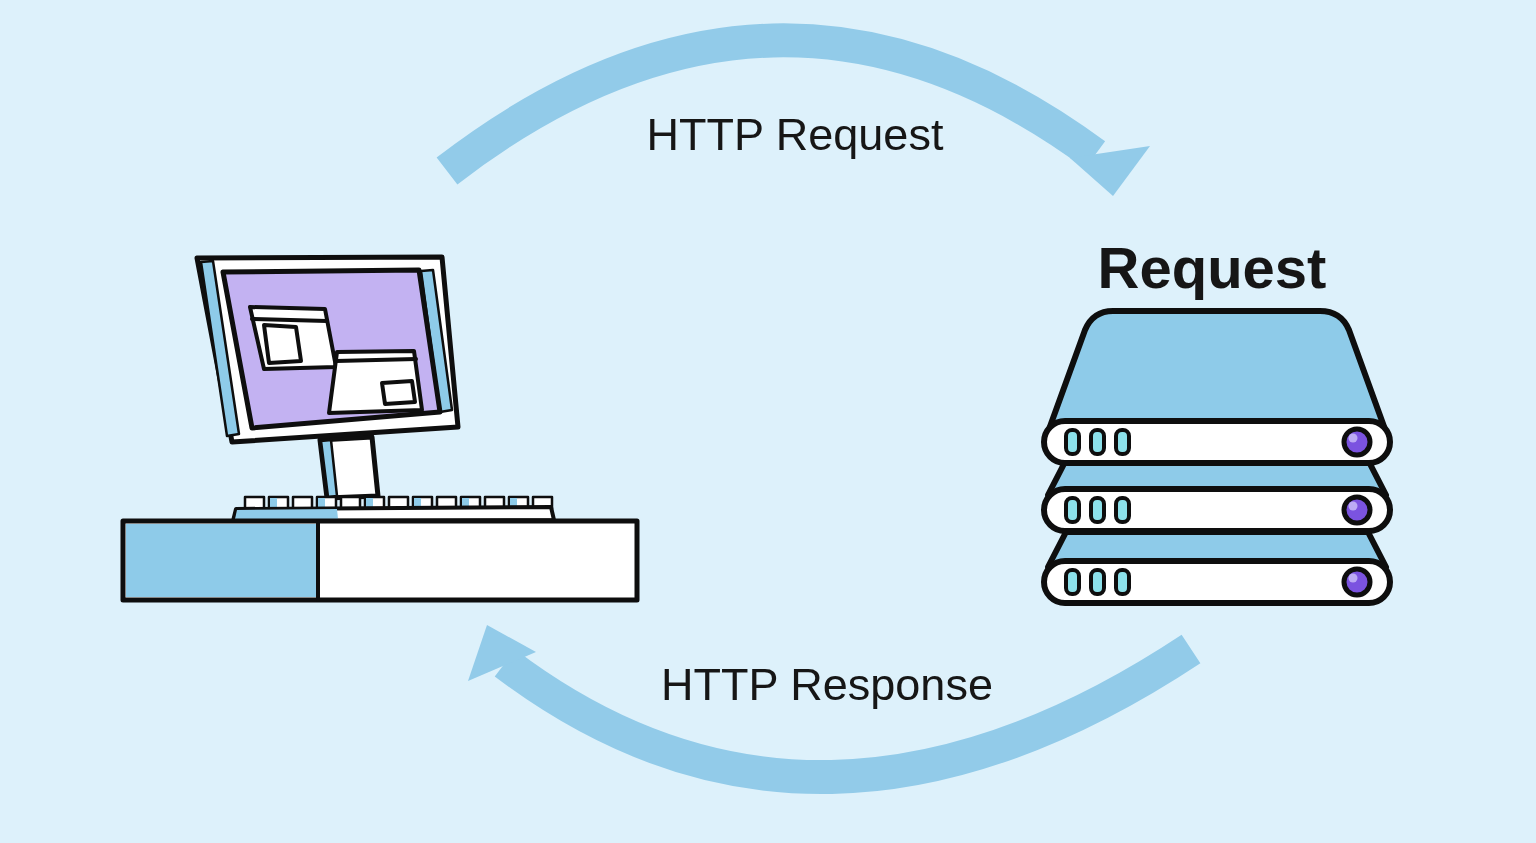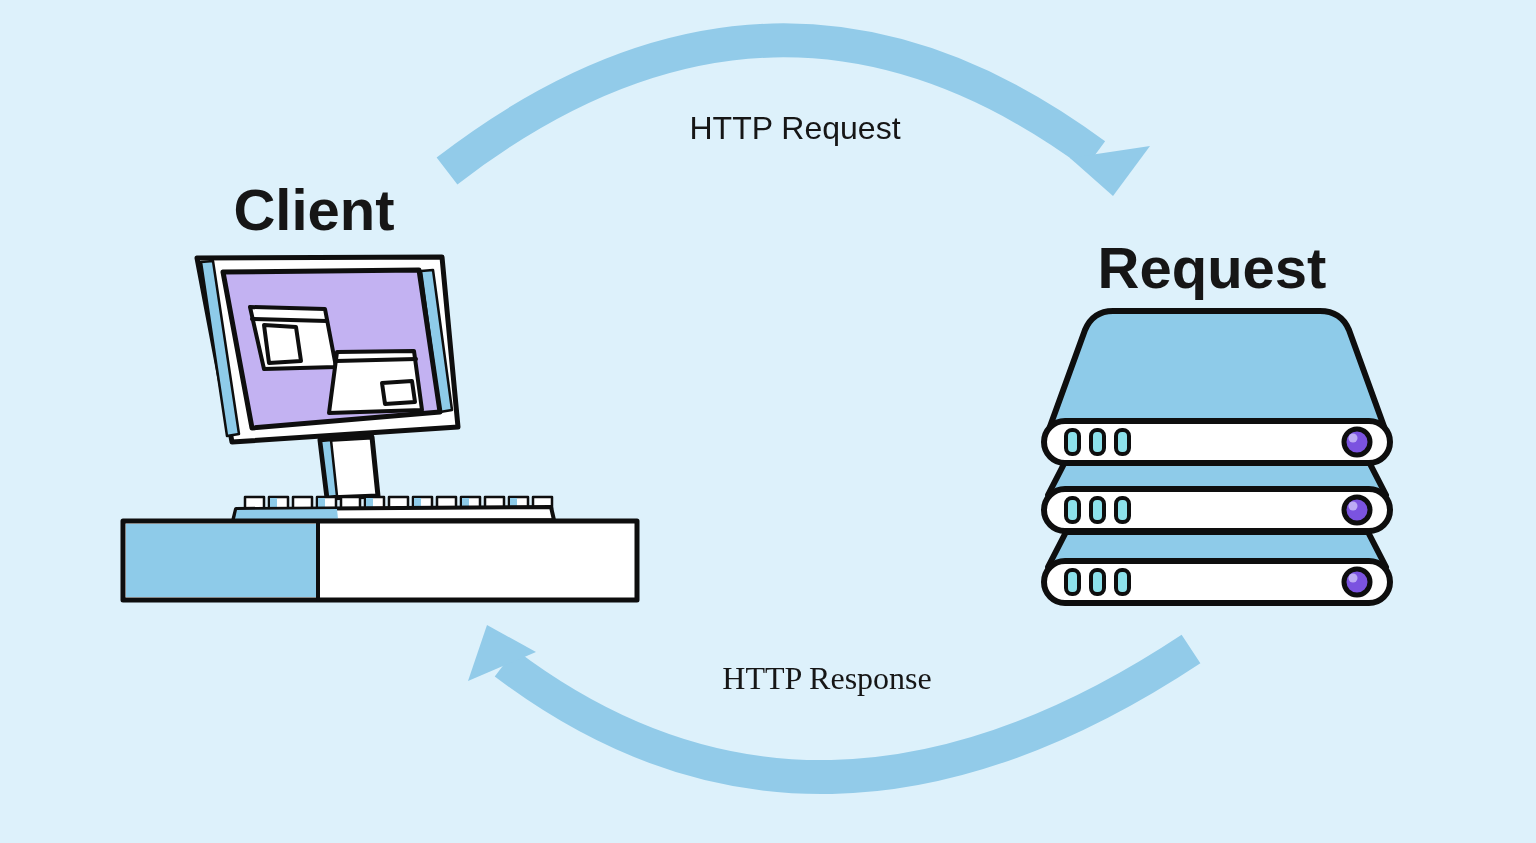--- a/index.html
+++ b/index.html
@@ -2,25 +2,25 @@
 <html><head>
 <meta charset="utf-8">
 <style>
   html,body{margin:0;padding:0;background:#ddf1fb;}
   #stage{position:relative;width:1536px;height:843px;overflow:hidden;
          font-family:"Liberation Sans","DejaVu Sans",sans-serif;}
   #diagram-svg{position:absolute;left:0;top:0;}
   .node-label{position:absolute;width:350px;text-align:center;
               font-weight:bold;font-size:58px;color:#161616;line-height:1;}
   .flow-label{position:absolute;width:350px;text-align:center;
-              font-weight:500;font-size:32px;color:#161616;line-height:1;}
+              font-weight:500;font-size:45px;color:#161616;line-height:1;}
   #client-label{left:139px;top:181px;}
   #server-label{left:1037px;top:239px;}
   #request-label{left:620px;top:112px;}
-  #response-label{left:652px;top:662px;font-family:Liberation Serif, serif;}
+  #response-label{left:652px;top:662px;}
 </style>
 </head>
 <body>
 
 <div id="stage">
 
   <svg id="diagram-svg" width="1536" height="843" viewBox="0 0 1536 843">
 
     <rect x="0" y="0" width="1536" height="843" fill="#ddf1fb"></rect>
 
@@ -109,20 +109,19 @@
         <circle cx="1357" cy="442" r="13" fill="#7b53e0" stroke="#0e0e0e" stroke-width="5"></circle>
         <circle cx="1353" cy="438" r="4.5" fill="#bcabf4"></circle>
         <circle cx="1357" cy="510" r="13" fill="#7b53e0" stroke="#0e0e0e" stroke-width="5"></circle>
         <circle cx="1353" cy="506" r="4.5" fill="#bcabf4"></circle>
         <circle cx="1357" cy="582" r="13" fill="#7b53e0" stroke="#0e0e0e" stroke-width="5"></circle>
         <circle cx="1353" cy="578" r="4.5" fill="#bcabf4"></circle>
       </g>
     </g>
   </svg>
 
-  <div id="client-label" class="node-label">Client</div>
 
   <div id="server-label" class="node-label">Request</div>
 
   <div id="request-label" class="flow-label">HTTP Request</div>
 
   <div id="response-label" class="flow-label">HTTP Response</div>
 </div>
 
 </body></html>

